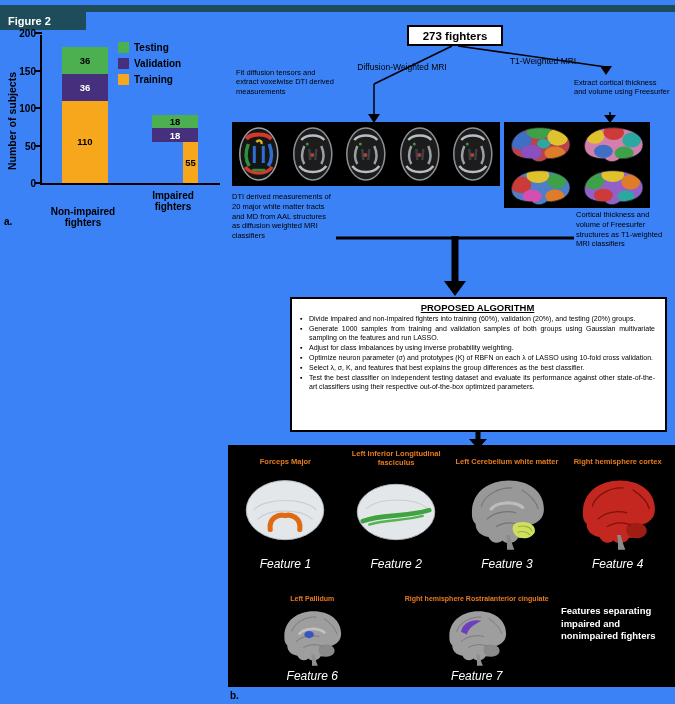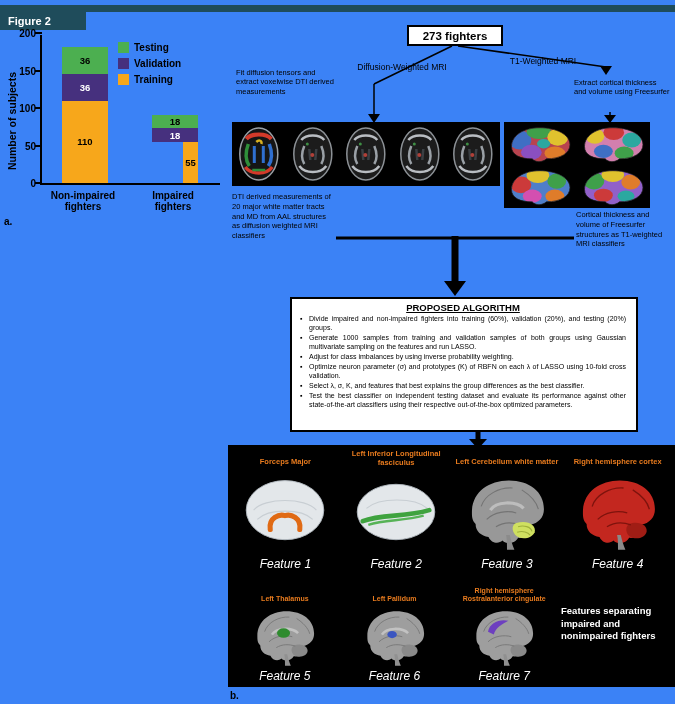--- a/index.html
+++ b/index.html
@@ -42,21 +42,21 @@
   .st-right{left:574px;top:78px;width:96px}
   .cap-left{position:absolute;left:232px;top:192px;width:102px;font-size:7.5px;line-height:1.3}
   .cap-right{position:absolute;left:576px;top:210px;width:96px;font-size:7.5px;line-height:1.3}
 
   .dti-strip{position:absolute;left:232px;top:122px;width:268px;height:64px;background:#000;display:flex}
   .dti-img{width:53.6px;height:64px;flex:0 0 auto}
   .fs-grid{position:absolute;left:504px;top:122px;width:146px;height:86px;background:#000;
            display:grid;grid-template-columns:1fr 1fr;gap:1px;padding:1px}
   .fs-img{width:100%;height:100%}
 
-  .algo-box{position:absolute;left:290px;top:297px;width:348px;height:135px;border:2px solid #000;
+  .algo-box{position:absolute;left:290px;top:297px;width:377px;height:135px;border:2px solid #000;
             background:#fff;padding:3px 10px 2px 8px}
   .algo-title{text-align:center;font-weight:bold;font-size:9.5px;text-decoration:underline;margin-bottom:2px}
   .algo-box ul{list-style:none}
   .algo-box li{position:relative;padding-left:9px;font-size:7px;line-height:1.28;margin-bottom:1px;text-align:justify}
   .algo-box li::before{content:"▪";position:absolute;left:0;top:0;font-size:7px}
 
   
   .features-panel{position:absolute;left:228px;top:445px;width:447px;height:242px;background:#000;color:#fff}
   .feat-row{display:flex;padding:4px 2px 0 2px}
   .feat-row2{margin-top:4px}
@@ -130,21 +130,21 @@
         </div>
         <div class="lg-row">
           <span class="lg-sw" style="background: rgb(70, 48, 126);"></span>
           <span class="lg-label">Validation</span>
         </div>
         <div class="lg-row">
           <span class="lg-sw" style="background: rgb(247, 167, 27);"></span>
           <span class="lg-label">Training</span>
         </div>
       </div>
-  <div class="xcat" style="left: 35px;">Non-impaired fighters</div>
+  <div class="xcat" style="left: 35px; margin-top: 16px;">Non-impaired fighters</div>
       <div class="xcat" style="left: 125px;">Impaired fighters</div>
     </div>
   <div class="panel-a">a.</div>
 
   <svg class="connectors" width="675" height="704" viewBox="0 0 675 704">
     <line x1="452" y1="46" x2="374" y2="84" stroke="#000" stroke-width="1.5"></line>
     <line x1="374" y1="84" x2="374" y2="115" stroke="#000" stroke-width="1.5"></line>
     <polygon points="368,114 380,114 374,123" fill="#000"></polygon>
     <line x1="458" y1="46" x2="606" y2="67" stroke="#000" stroke-width="1.5"></line>
     <polygon points="600,66 612,66 606,75" fill="#000"></polygon>
@@ -293,32 +293,20 @@
           <use href="#p-cerebrum" xlink:href="#p-cerebrum" fill="#c3271f"></use>
           <use href="#p-cerebellum" xlink:href="#p-cerebellum" fill="#a01d15"></use>
           <use href="#p-stem" xlink:href="#p-stem" fill="#8a8a8a"></use>
           <use href="#p-sulci" xlink:href="#p-sulci" stroke="#7e130d" stroke-width="1.4" fill="none"></use>
         </svg>
         <div class="feat-caption">Feature 4</div>
       </div>
     </div>
     <div class="feat-row feat-row2">
       <div class="feat-cell">
-        <div class="feat-region">Left Thalamus</div>
-        <svg class="feat-img2" viewBox="0 0 104 88">
-          <use href="#p-cerebrum" xlink:href="#p-cerebrum" fill="#9e9e9e"></use>
-          <use href="#p-cerebellum" xlink:href="#p-cerebellum" fill="#8a8a8a"></use>
-          <use href="#p-stem" xlink:href="#p-stem" fill="#909090"></use>
-          <use href="#p-cc" xlink:href="#p-cc" stroke="#c2c2c2" stroke-width="3.5" fill="none"></use>
-          <use href="#p-sulci" xlink:href="#p-sulci" stroke="#757575" stroke-width="1.2" fill="none"></use>
-          <ellipse cx="50" cy="40" rx="9" ry="6.5" fill="#2e8b2e"></ellipse>
-        </svg>
-        <div class="feat-caption">Feature 5</div>
-      </div>
-      <div class="feat-cell">
         <div class="feat-region">Left Pallidum</div>
         <svg class="feat-img2" viewBox="0 0 104 88">
           <use href="#p-cerebrum" xlink:href="#p-cerebrum" fill="#9e9e9e"></use>
           <use href="#p-cerebellum" xlink:href="#p-cerebellum" fill="#8a8a8a"></use>
           <use href="#p-stem" xlink:href="#p-stem" fill="#909090"></use>
           <use href="#p-cc" xlink:href="#p-cc" stroke="#c2c2c2" stroke-width="3.5" fill="none"></use>
           <use href="#p-sulci" xlink:href="#p-sulci" stroke="#757575" stroke-width="1.2" fill="none"></use>
           <ellipse cx="48" cy="42" rx="6.5" ry="5" fill="#3a55c0"></ellipse>
         </svg>
         <div class="feat-caption">Feature 6</div>

